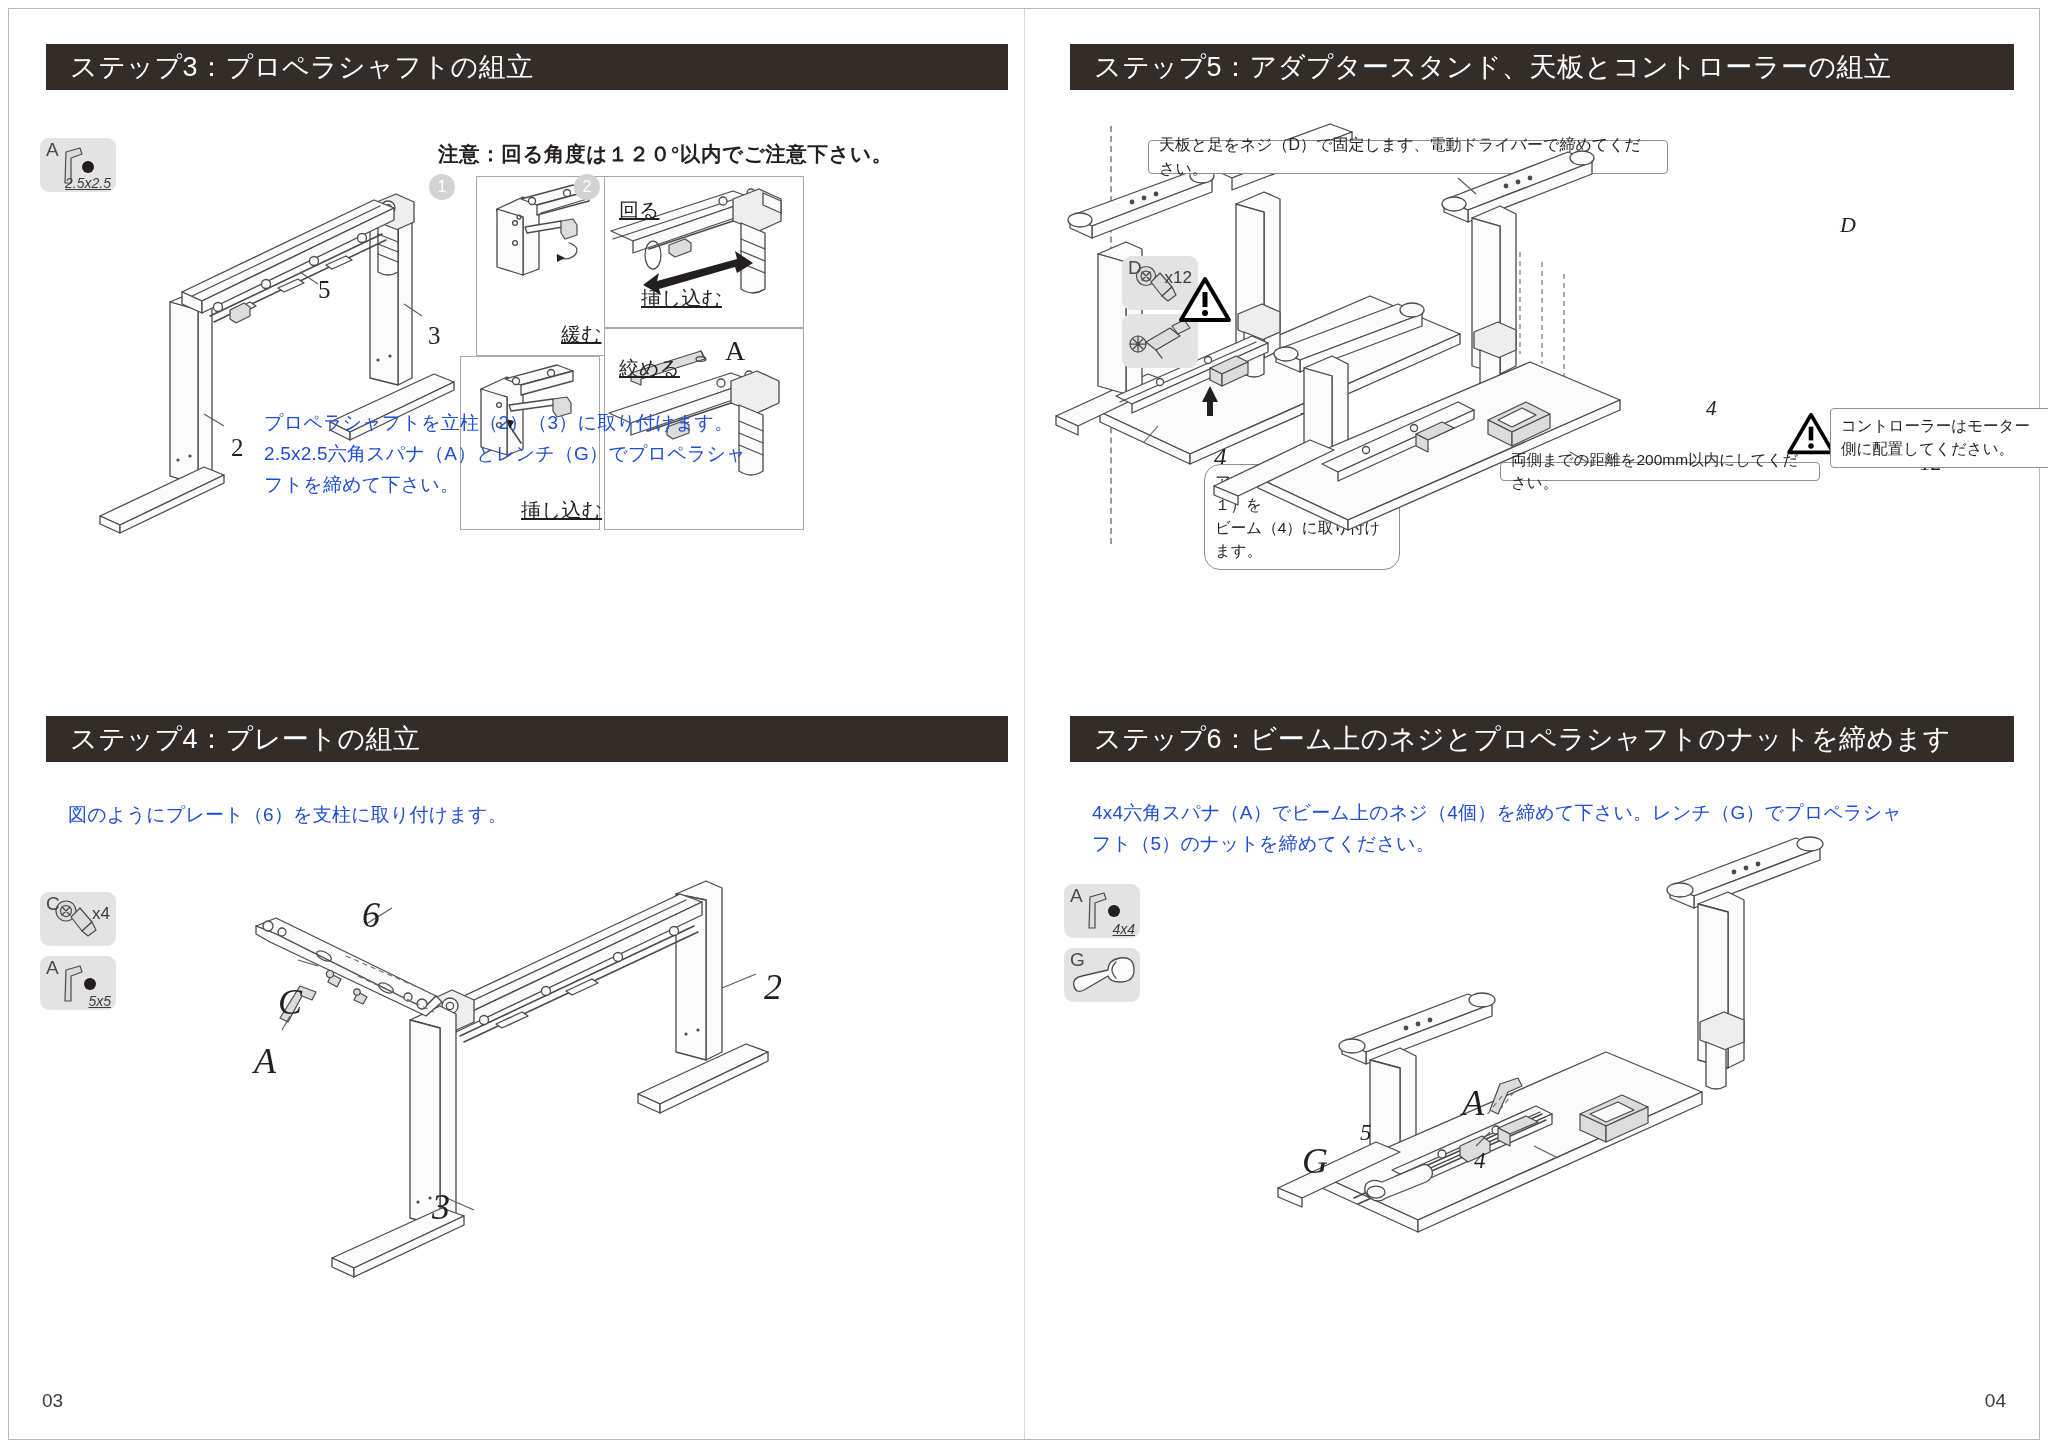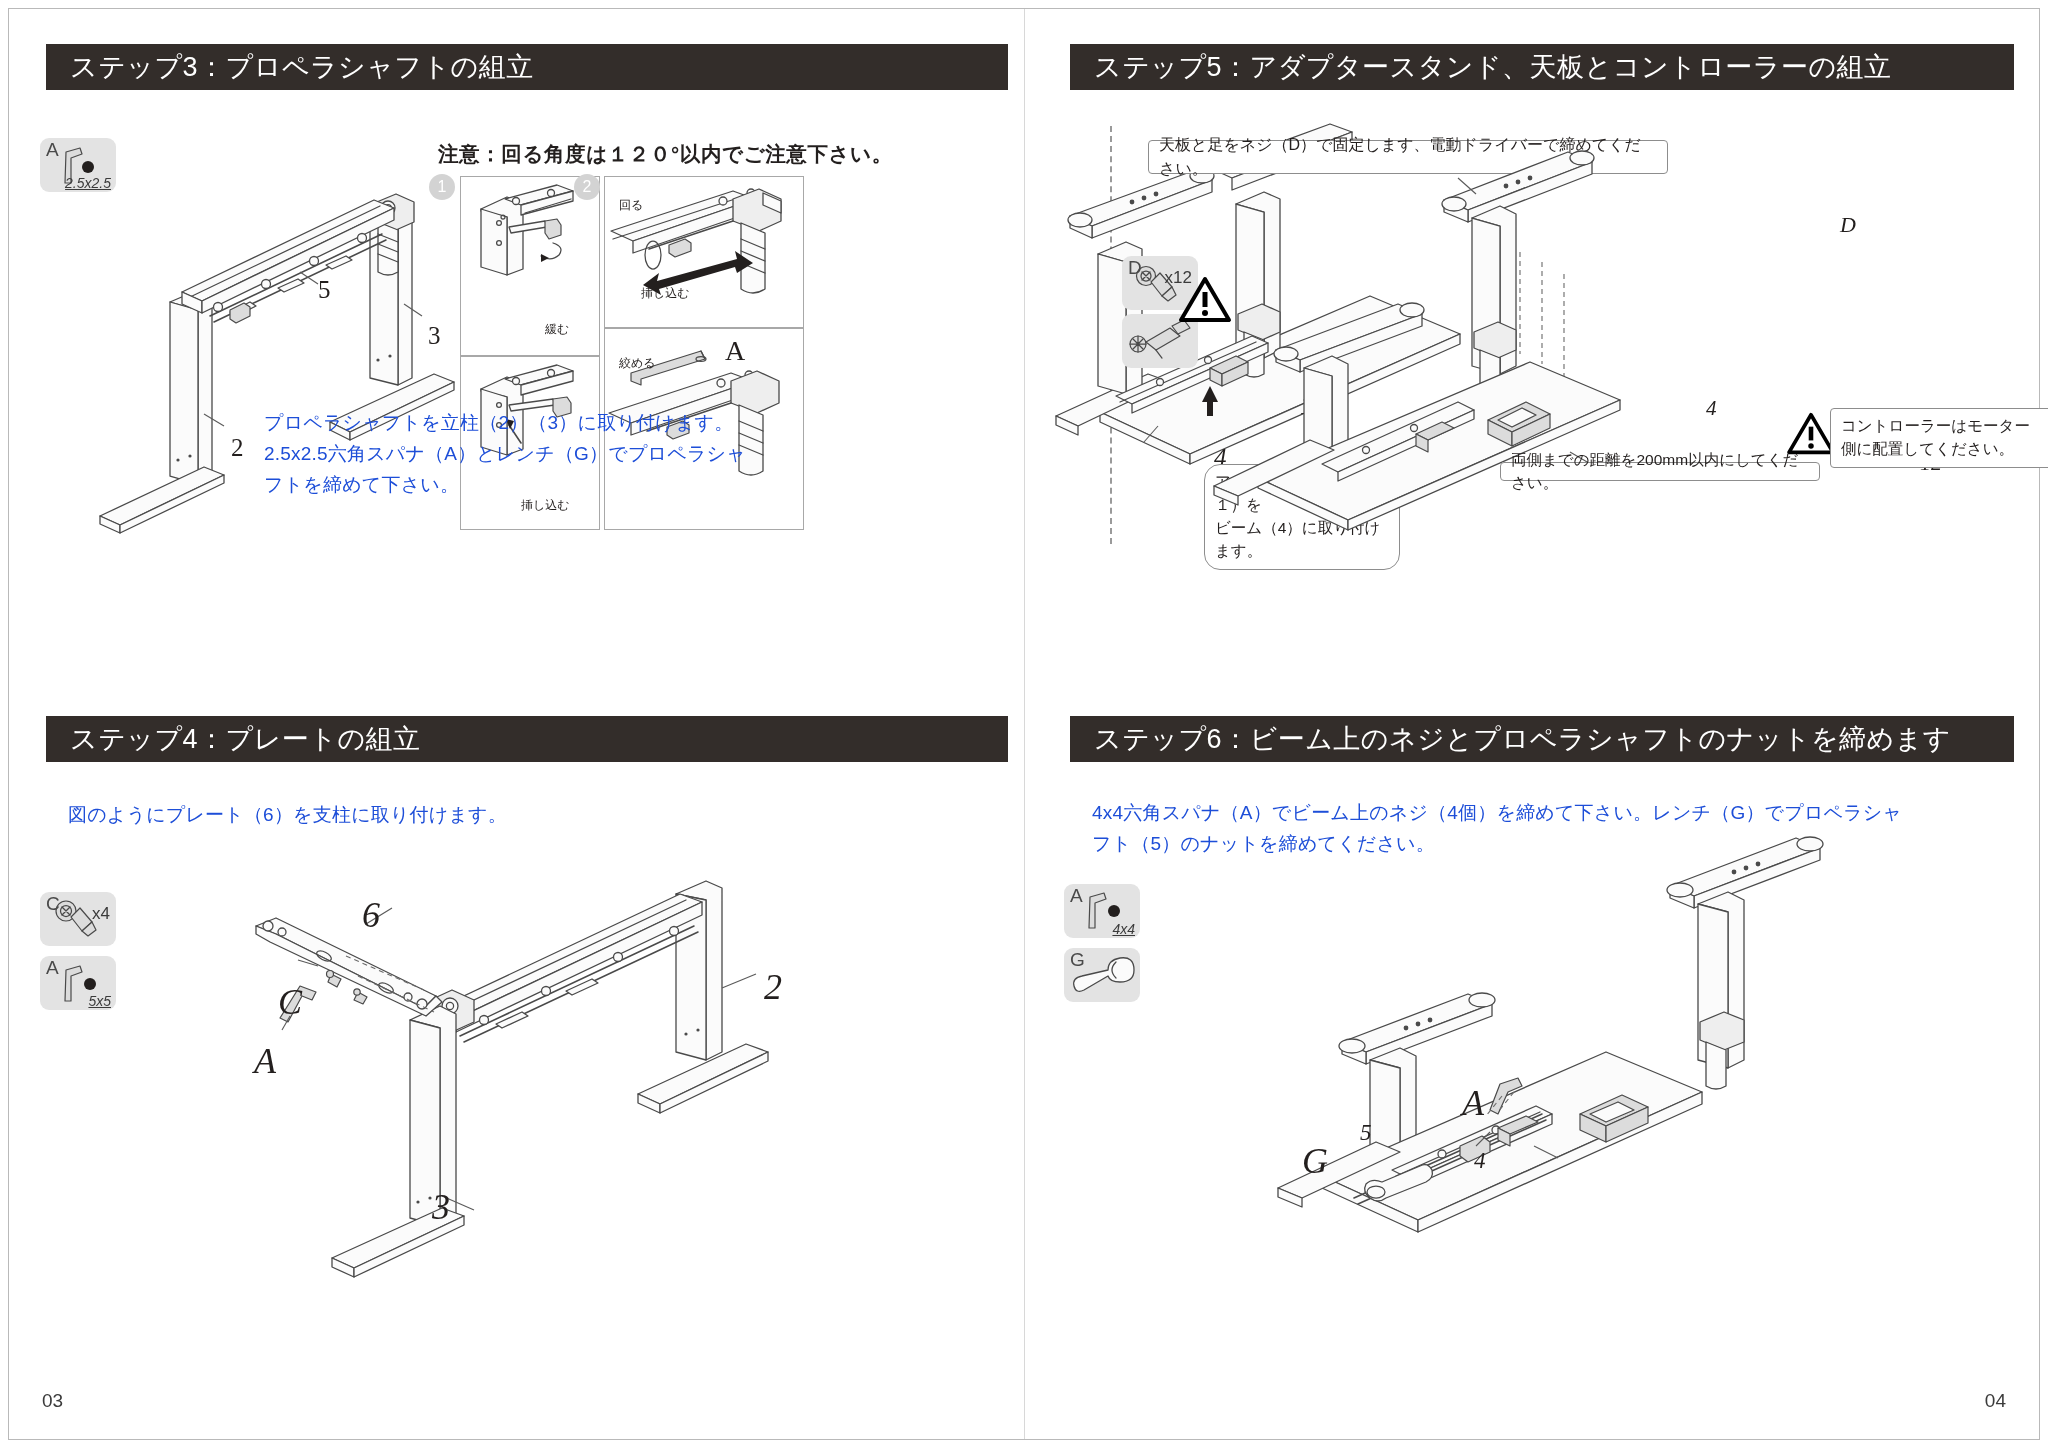--- a/index.html
+++ b/index.html
@@ -121,23 +121,24 @@
     position: absolute;
     width: 26px; height: 26px;
     border-radius: 50%;
     background: #d3d3d3;
     color: #ffffff;
     font-size: 16px;
     display: flex; align-items: center; justify-content: center;
   }
   .inset-label {
     position: absolute;
-    font-size: 12px;
+    font-size: 20px;
     color: #231f1e;
     white-space: nowrap;
+    text-decoration: underline;
   }
 
   .vdivider {
     position: absolute;
     border-left: 2px dashed #9a9a9a;
   }
 
   .part-num {
     position: absolute;
     font-size: 25px;
@@ -240,21 +241,21 @@
 
       <path class="lead" d="M218 108 L236 120"></path>
       <path class="lead" d="M322 140 L340 152"></path>
       <path class="lead" d="M122 250 L142 262"></path>
     </svg>
     <span class="part-num" style="left:272px; top:232px;">5</span>
     <span class="part-num" style="left:382px; top:278px;">3</span>
     <span class="part-num" style="left:185px; top:390px;">2</span>
 
     <span class="inset-num" style="left:383px; top:130px;">1</span>
-    <div class="inset-box" style="left:414px; top:132px; width:140px; height:180px;padding-left:20px;">
+    <div class="inset-box" style="left:430px; top:132px; width:140px; height:180px;padding-left:20px;">
       <svg class="fig" width="140" height="180" viewBox="0 0 140 180">
 
         <path class="lnf" d="M20 32 L46 20 L62 26 L62 92 L46 98 L46 40 L20 34 Z"></path>
         <path class="lnf" d="M20 32 L46 40 L46 98 L20 90 Z"></path>
         <path class="lnf" d="M44 22 L96 8 L112 14 L60 28 Z"></path>
         <path class="lnf" d="M60 28 L112 14 L112 24 L60 38 Z"></path>
         <path class="ln" d="M64 36 L110 22"></path>
         <circle cx="55" cy="24" r="3.5" class="lnf"></circle>
         <circle cx="90" cy="16" r="3.5" class="lnf"></circle>
         <circle cx="38" cy="46" r="2.4" class="ln"></circle>

